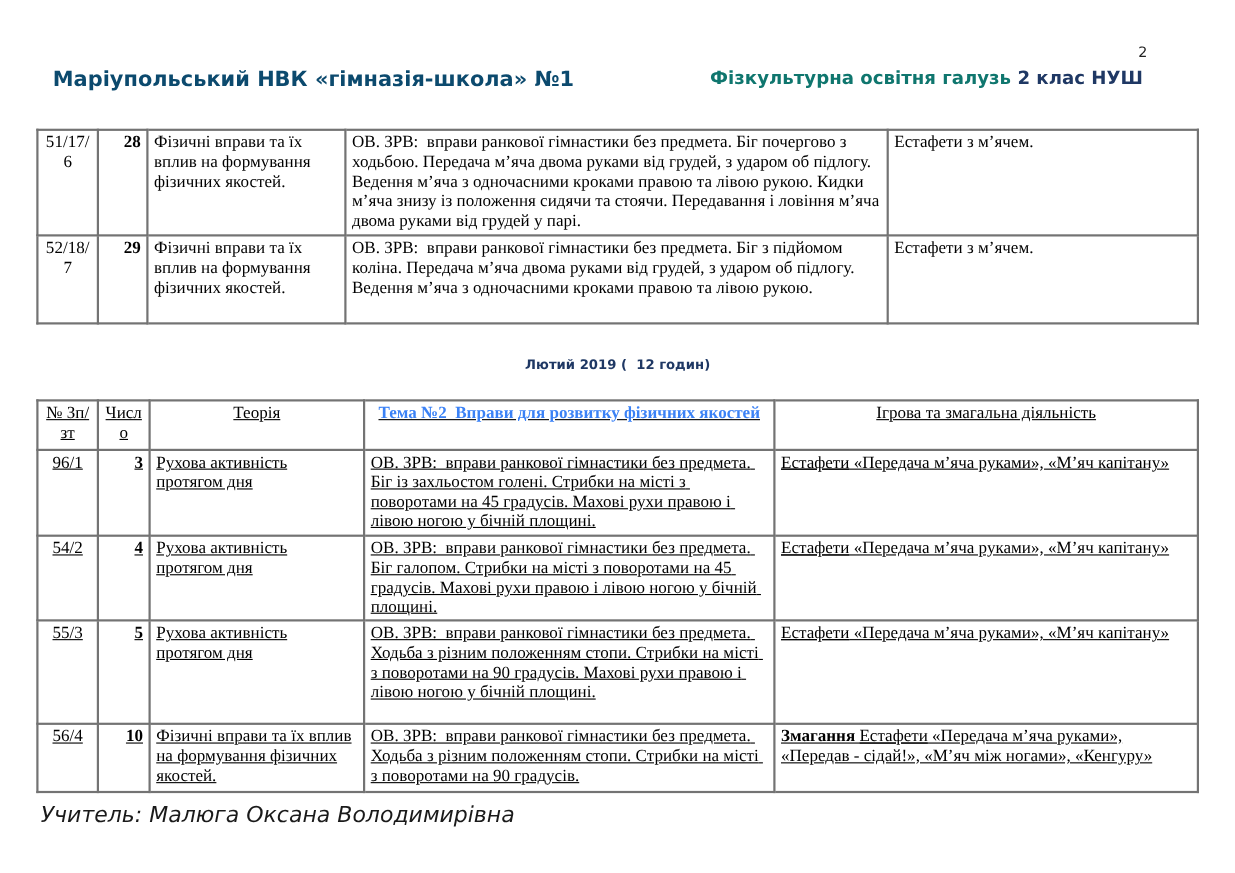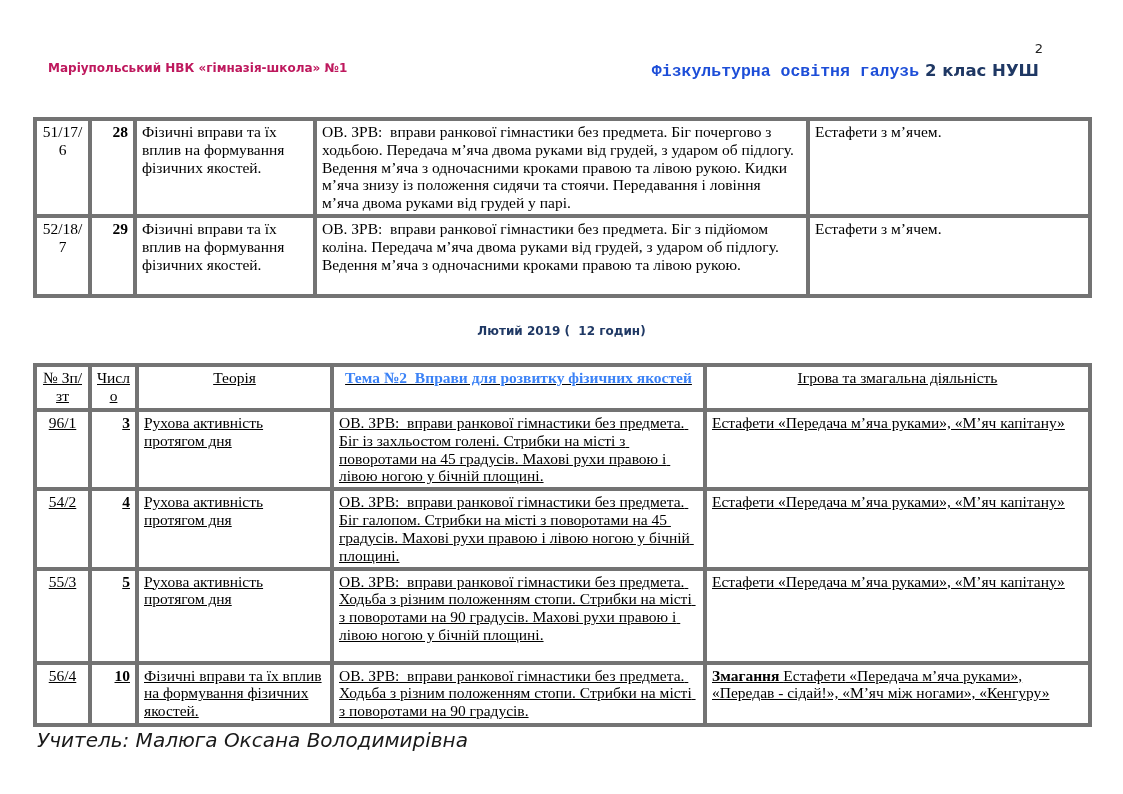--- a/index.html
+++ b/index.html
@@ -20,34 +20,34 @@
     font-family: "DejaVu Sans", sans-serif;
     font-size: 13px;
     color: #222;
   }
   .header-left {
     position: absolute;
     top: 61px;
     left: 48px;
     font-family: "DejaVu Sans", sans-serif;
     font-weight: bold;
-    font-size: 12px;
-    color: #be185d;
+    font-size: 19px;
+    color: #0c4a6e;
     white-space: nowrap;
   }
   .header-right {
     position: absolute;
     top: 61px;
     right: 84px;
     font-family: "DejaVu Sans", sans-serif;
     font-weight: bold;
     font-size: 16.5px;
     white-space: nowrap;
   }
-  .subject-red  { color: #1d4ed8; font-family: Liberation Mono, monospace; }
+  .subject-red  { color: #0f766e; }
   .grade-blue   { color: #1f3864; }
   
   .section-title {
     position: absolute;
     top: 324px;
     left: 0; right: 0;
     text-align: center;
     font-family: "DejaVu Sans", sans-serif;
     font-weight: bold;
     font-size: 12px;
@@ -59,21 +59,21 @@
     position: absolute;
     left: 33px;
     width: 1055px;
     border-collapse: collapse;
     table-layout: fixed;
     font-family: "Liberation Serif", serif;
     font-size: 15.5px;
     line-height: 1.15;
   }
   table.sched td {
-    border: 4px solid #737373;
+    border: 2px solid #737373;
     padding: 2px 5px;
     vertical-align: top;
     overflow: hidden;
   }
   table.t1 { top: 117px; }
   table.t2 { top: 363px; text-decoration: underline; }
   td.c-num   { text-align: center; word-break: break-all; }
   td.c-date  { text-align: right; font-weight: bold; }
   td.c-head  { text-align: center; }
   td.c-head-break { text-align: center; word-break: break-all; }

